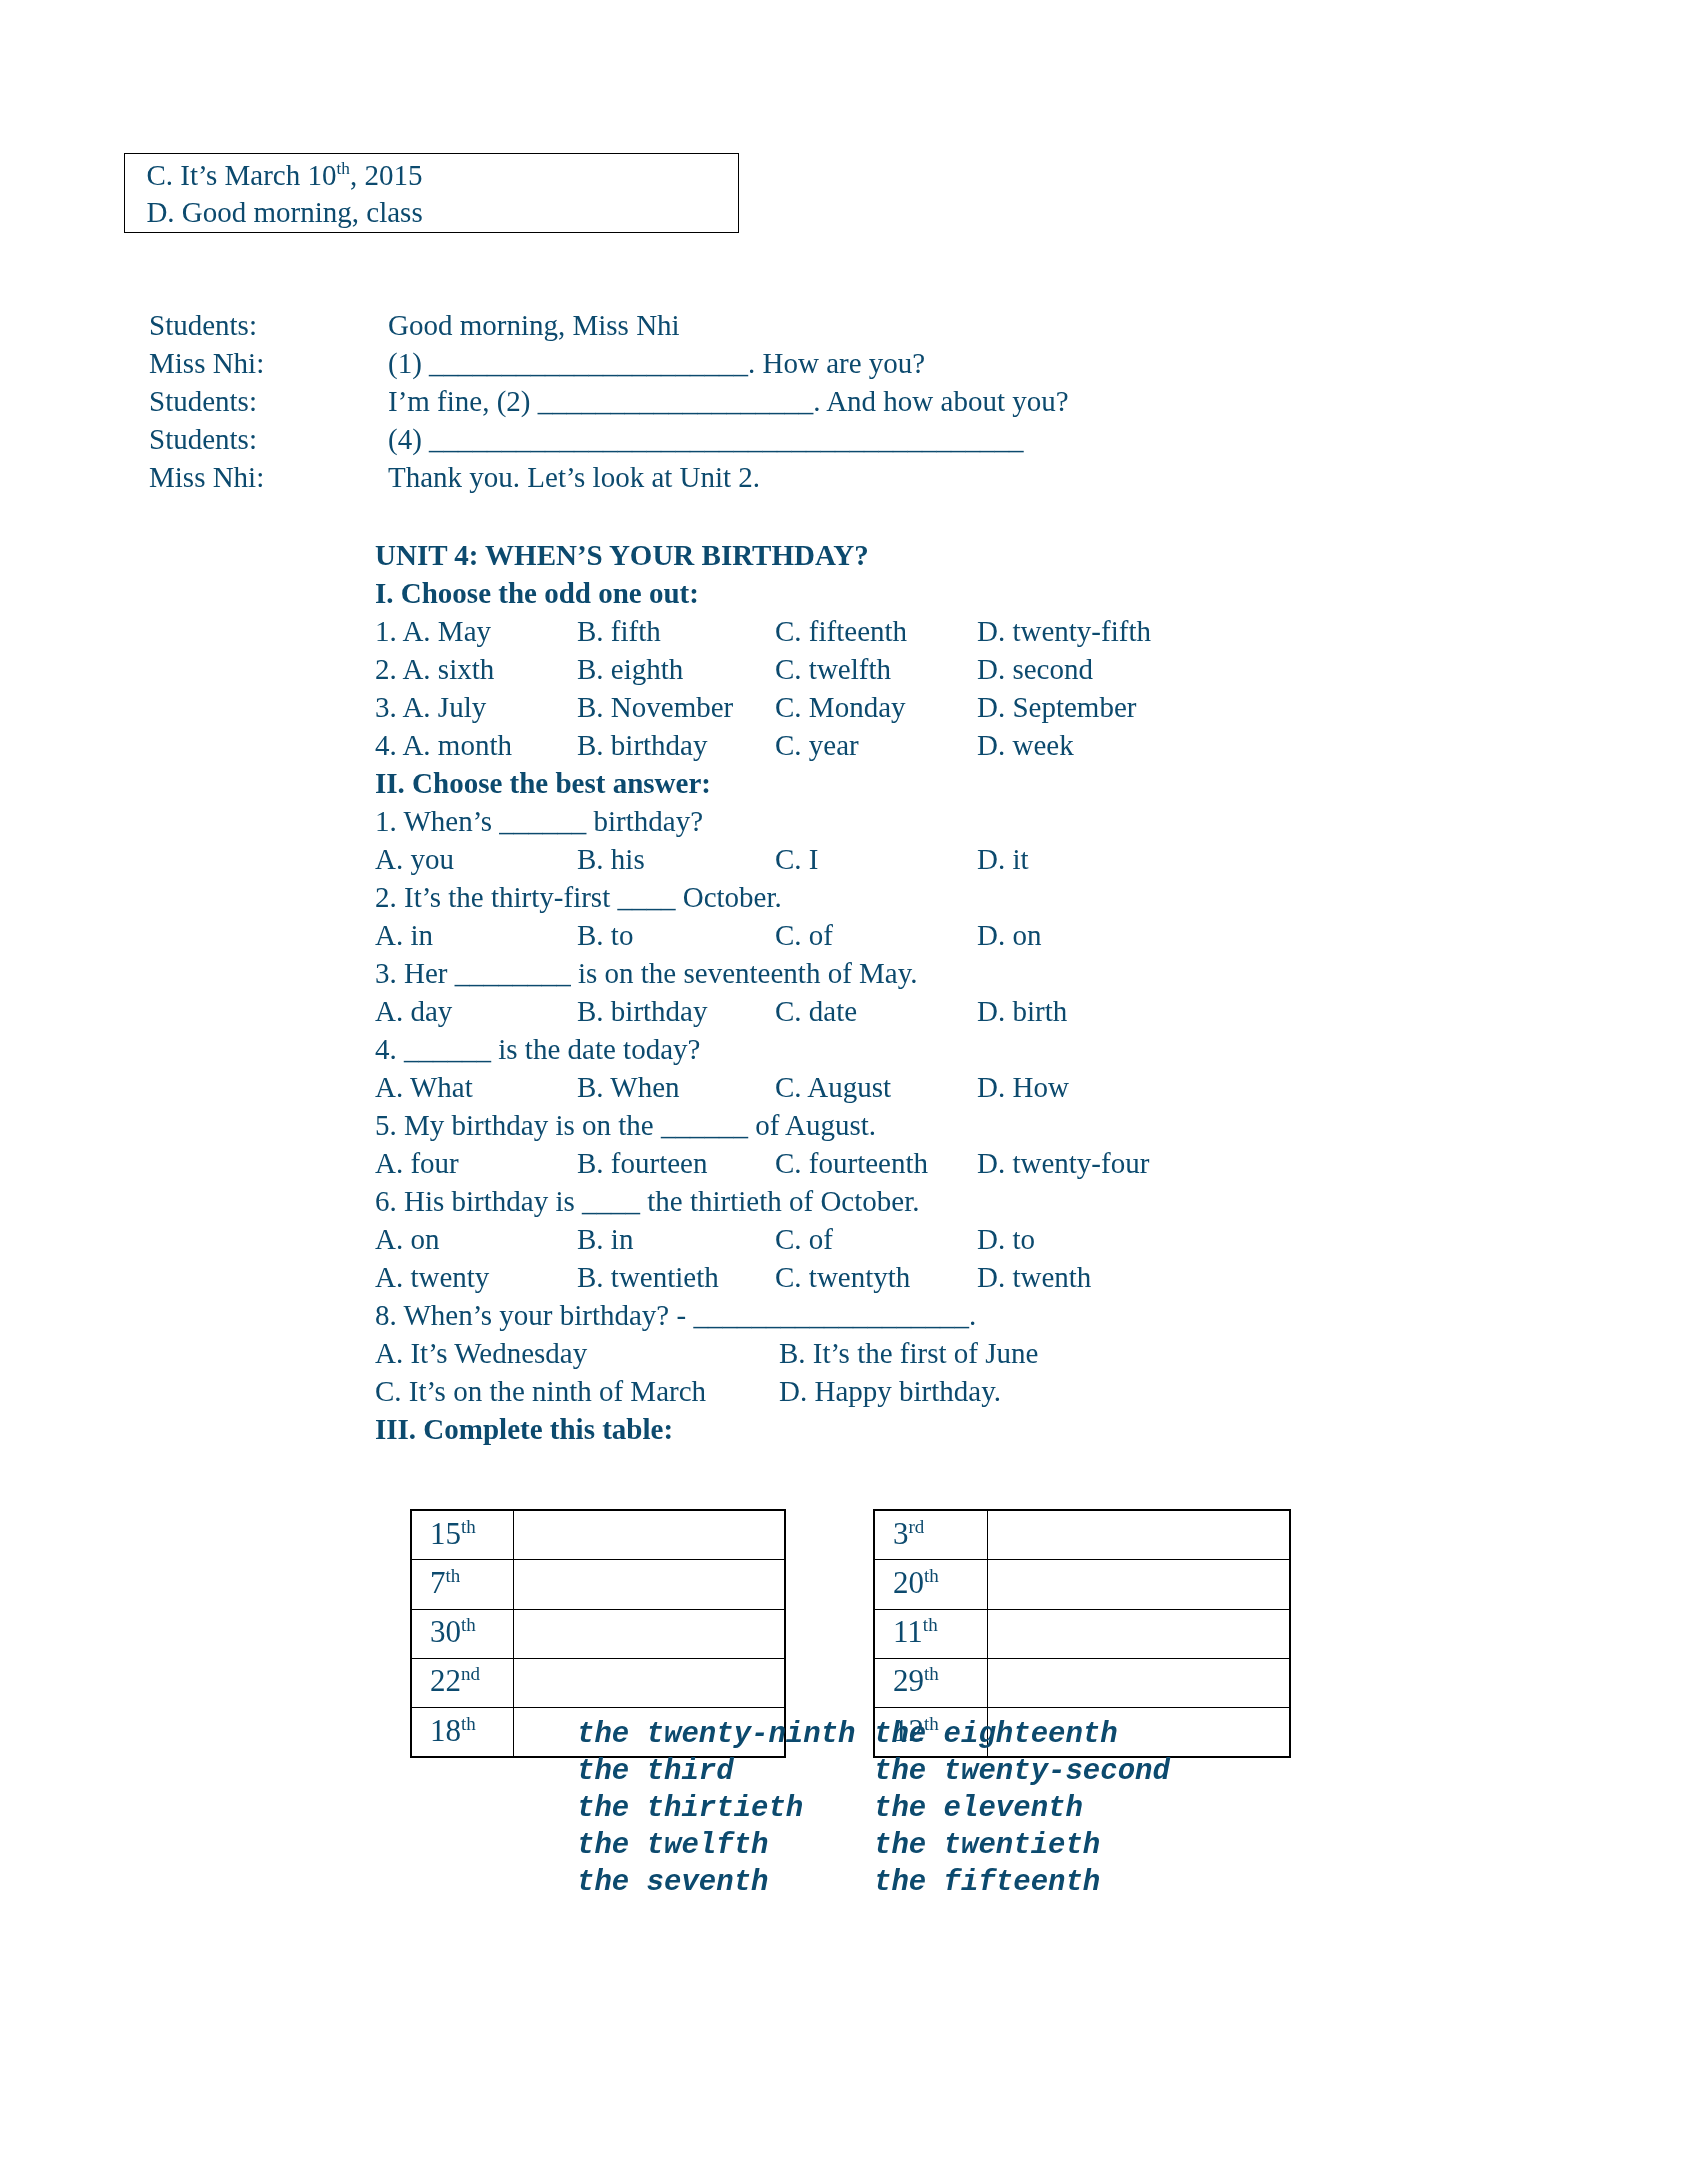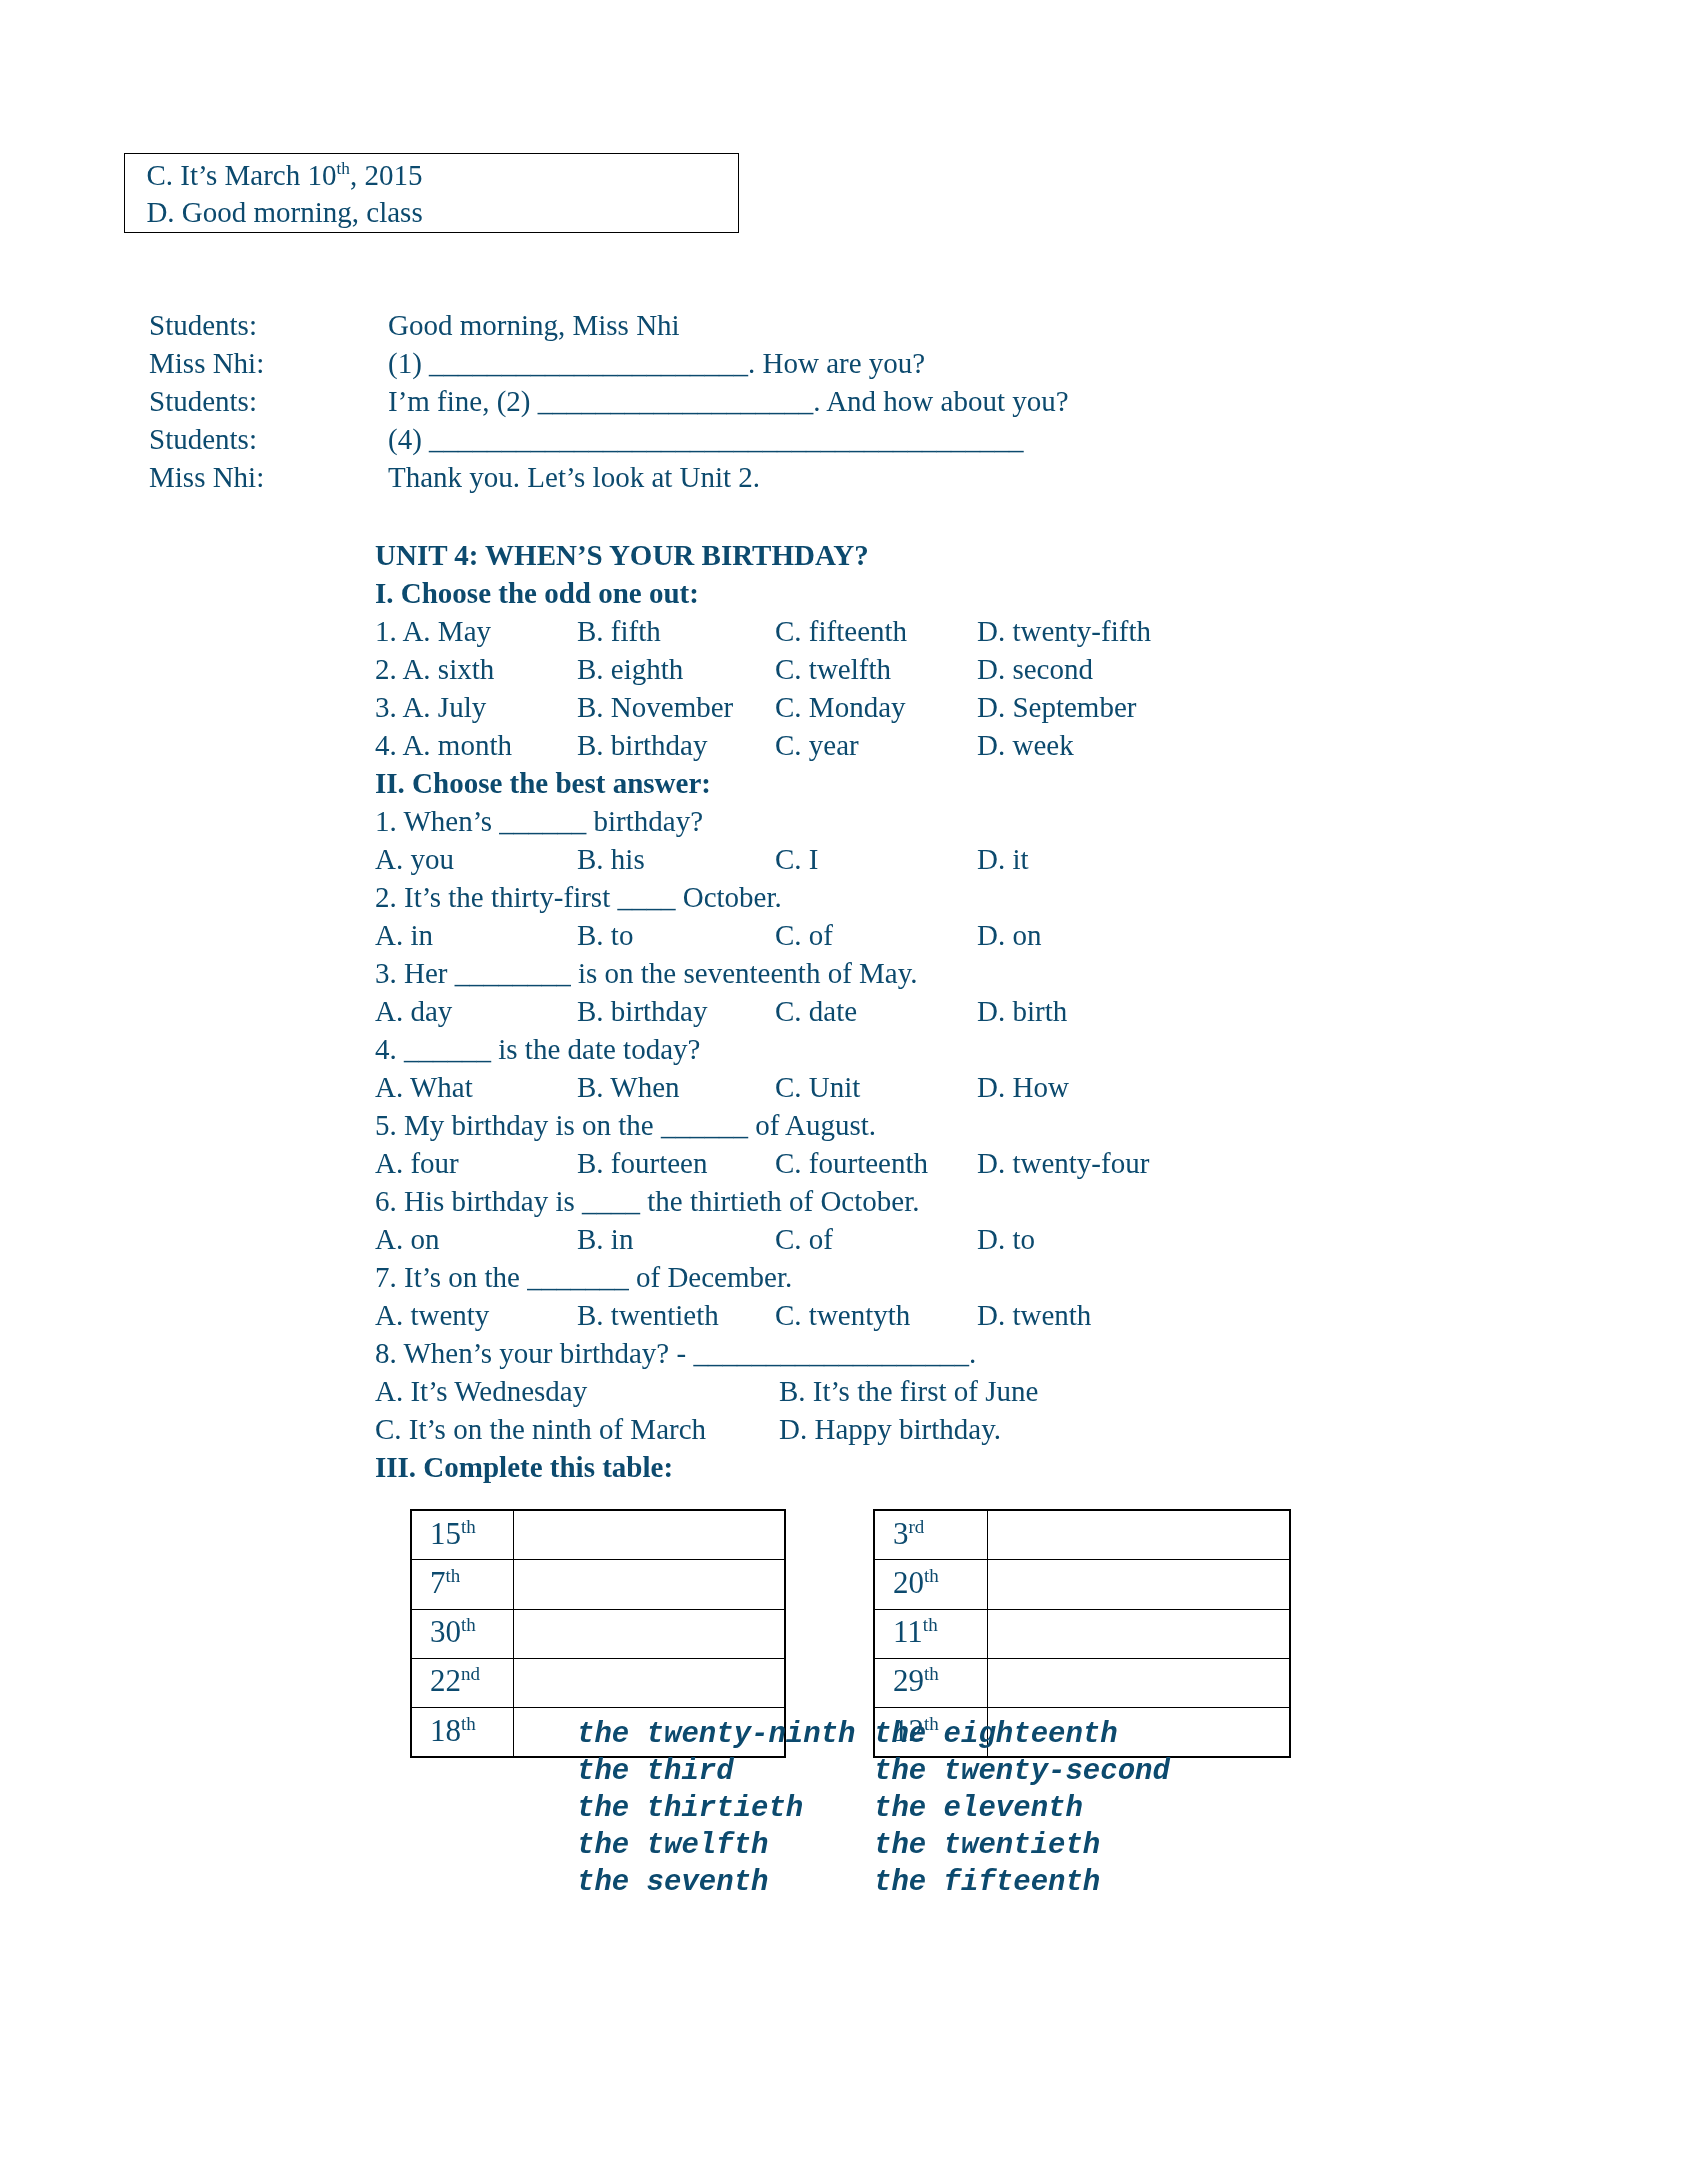--- a/index.html
+++ b/index.html
@@ -118,26 +118,25 @@
     <div class="line"><span class="opt opt-a">4. A. month</span><span class="opt opt-b">B. birthday</span><span class="opt opt-c">C. year</span><span class="opt">D. week</span></div>
 
     <div class="line bold">II. Choose the best answer:</div>
     <div class="line">1. When’s ______ birthday?</div>
     <div class="line"><span class="opt opt-a">A. you</span><span class="opt opt-b">B. his</span><span class="opt opt-c">C. I</span><span class="opt">D. it</span></div>
     <div class="line">2. It’s the thirty-first ____ October.</div>
     <div class="line"><span class="opt opt-a">A. in</span><span class="opt opt-b">B. to</span><span class="opt opt-c">C. of</span><span class="opt">D. on</span></div>
     <div class="line">3. Her ________ is on the seventeenth of May.</div>
     <div class="line"><span class="opt opt-a">A. day</span><span class="opt opt-b">B. birthday</span><span class="opt opt-c">C. date</span><span class="opt">D. birth</span></div>
     <div class="line">4. ______ is the date today?</div>
-    <div class="line"><span class="opt opt-a">A. What</span><span class="opt opt-b">B. When</span><span class="opt opt-c">C. Unit</span><span class="opt">D. How</span></div>
+    <div class="line"><span class="opt opt-a">A. What</span><span class="opt opt-b">B. When</span><span class="opt opt-c">C. August</span><span class="opt">D. How</span></div>
     <div class="line">5. My birthday is on the ______ of August.</div>
     <div class="line"><span class="opt opt-a">A. four</span><span class="opt opt-b">B. fourteen</span><span class="opt opt-c">C. fourteenth</span><span class="opt">D. twenty-four</span></div>
     <div class="line">6. His birthday is ____ the thirtieth of October.</div>
     <div class="line"><span class="opt opt-a">A. on</span><span class="opt opt-b">B. in</span><span class="opt opt-c">C. of</span><span class="opt">D. to</span></div>
-    <div class="line">7. It’s on the _______ of December.</div>
     <div class="line"><span class="opt opt-a">A. twenty</span><span class="opt opt-b">B. twentieth</span><span class="opt opt-c">C. twentyth</span><span class="opt">D. twenth</span></div>
     <div class="line">8. When’s your birthday? - ___________________.</div>
     <div class="line"><span class="opt-wide">A. It’s Wednesday</span><span class="opt">B. It’s the first of June</span></div>
     <div class="line"><span class="opt-wide">C. It’s on the ninth of March</span><span class="opt">D. Happy birthday.</span></div>
 
     <div class="line bold">III. Complete this table:</div>
   </div>
 
   <table class="otable tbl-left">
     <colgroup>

